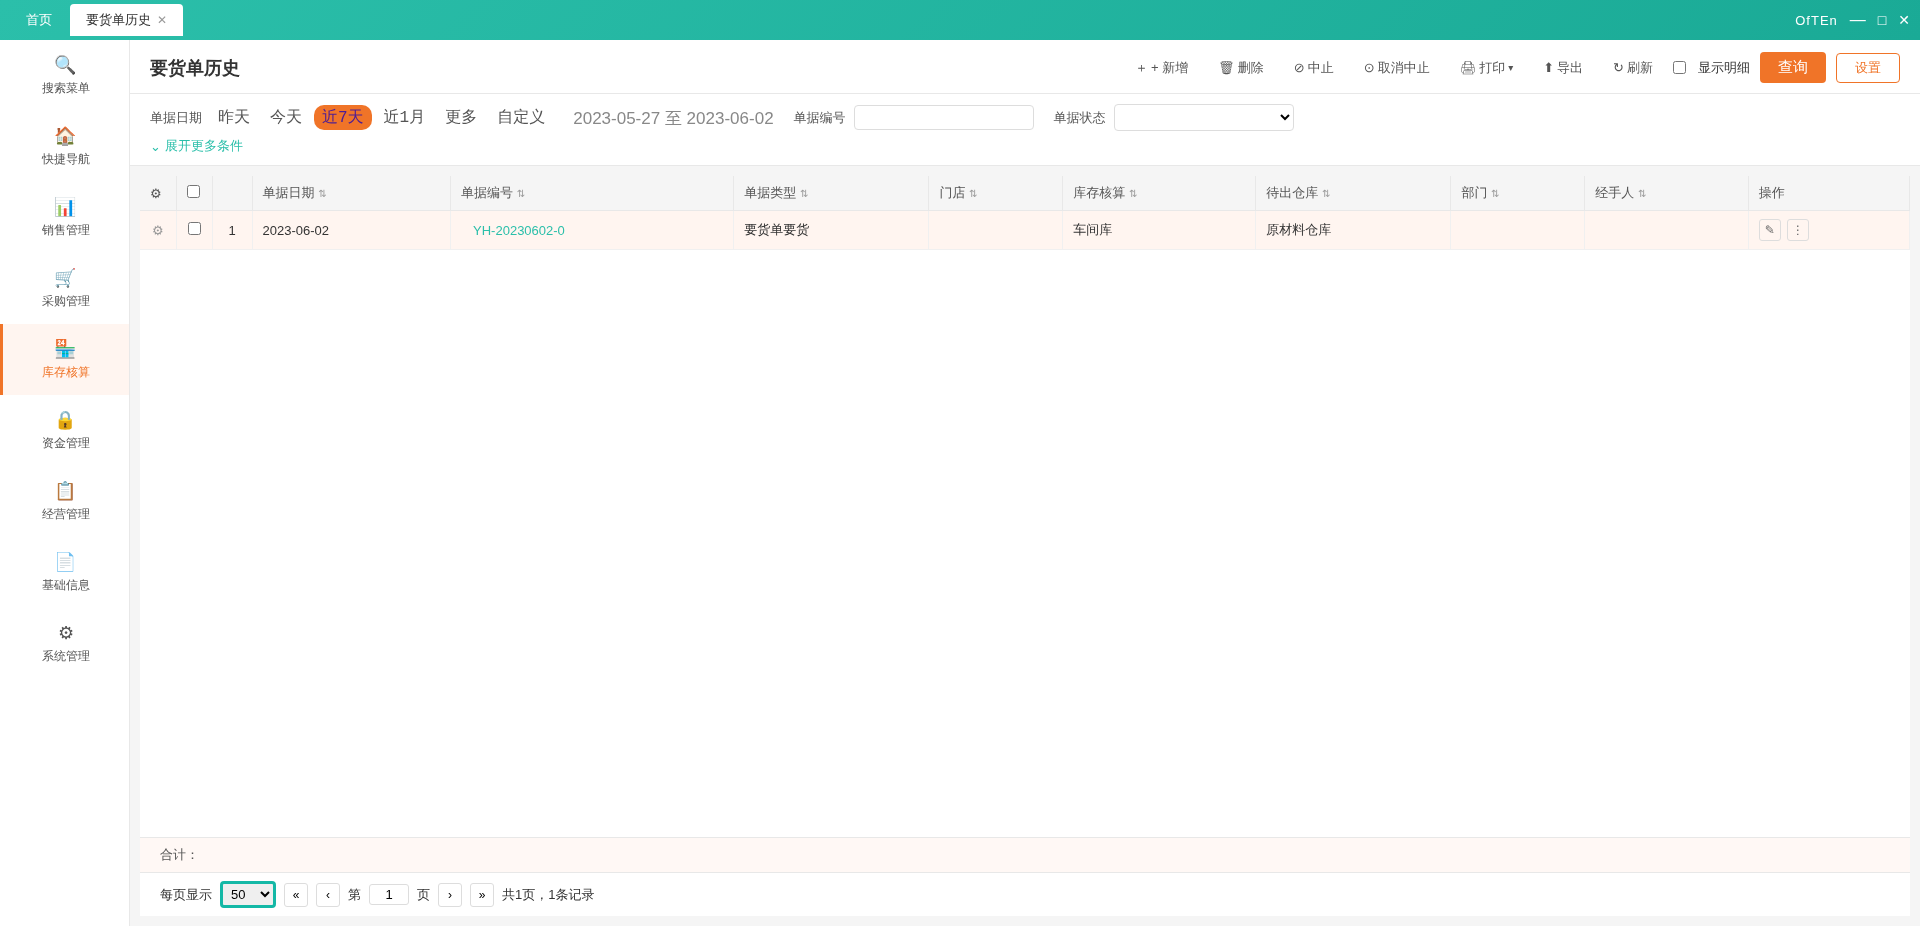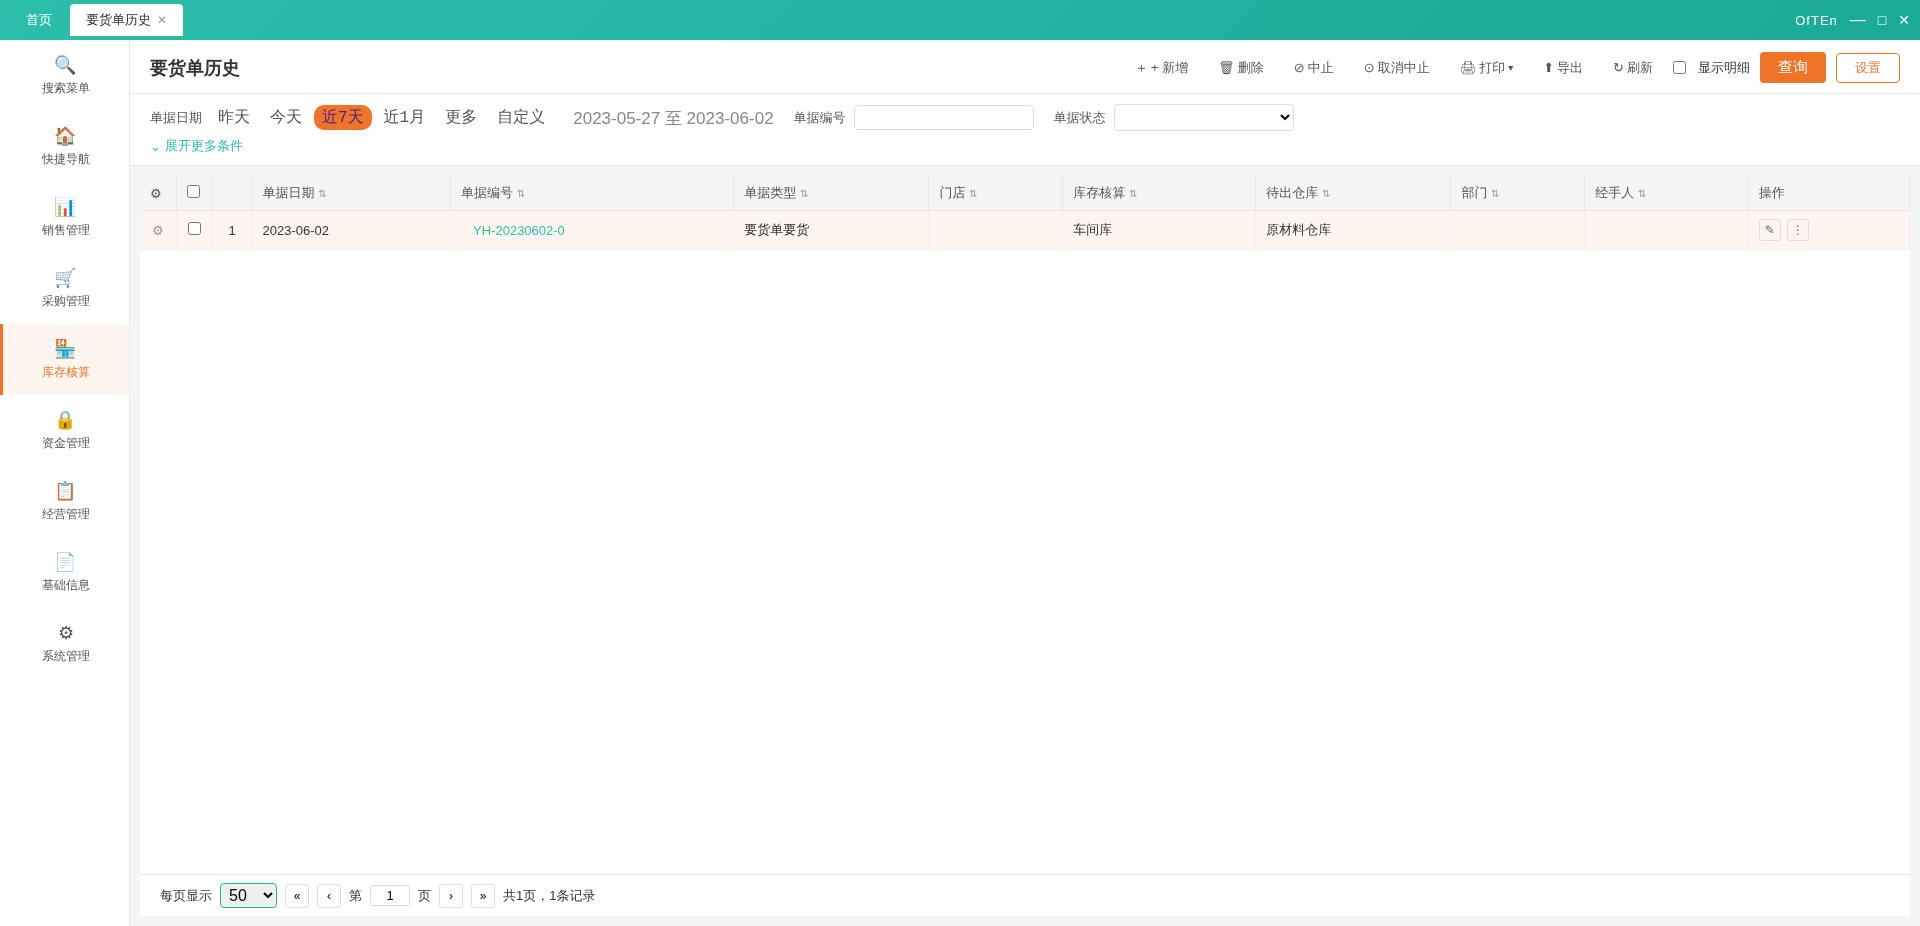--- a/index.html
+++ b/index.html
@@ -309,24 +309,24 @@
       padding: 8px 20px;
       display: flex;
       align-items: center;
       gap: 8px;
       border-top: 1px solid #e8e8e8;
       font-size: 13px;
       flex-shrink: 0;
       margin: 0 10px 10px 10px;
     }
     .pagination-bar .page-size-select {
-      border: 1px solid #14b8a6;
+      border: 3px solid #14b8a6;
       border-radius: 4px;
       padding: 2px 4px;
-      font-size: 16px;
+      font-size: 13px;
     }
     .pagination-btn {
       width: 24px;
       height: 24px;
       border: 1px solid #ddd;
       border-radius: 3px;
       background: #fff;
       cursor: pointer;
       font-size: 12px;
       display: flex;
@@ -563,20 +563,23 @@
         <div class="action-icons">
           <span class="action-icon" title="编辑">✎</span>
           <span class="action-icon" title="更多">⋮</span>
         </div>
       </td>
     </tr>
           </tbody>
       </table>
     </div>
 
+    <div class="table-footer">
+      <span>合计：</span>
+    </div>
 
     <div class="pagination-bar">
       <span>每页显示</span>
       <select class="page-size-select">
         <option value="20">20</option>
         <option value="50" selected="">50</option>
         <option value="100">100</option>
         <option value="200">200</option>
       </select>
       <button class="pagination-btn">«</button>

